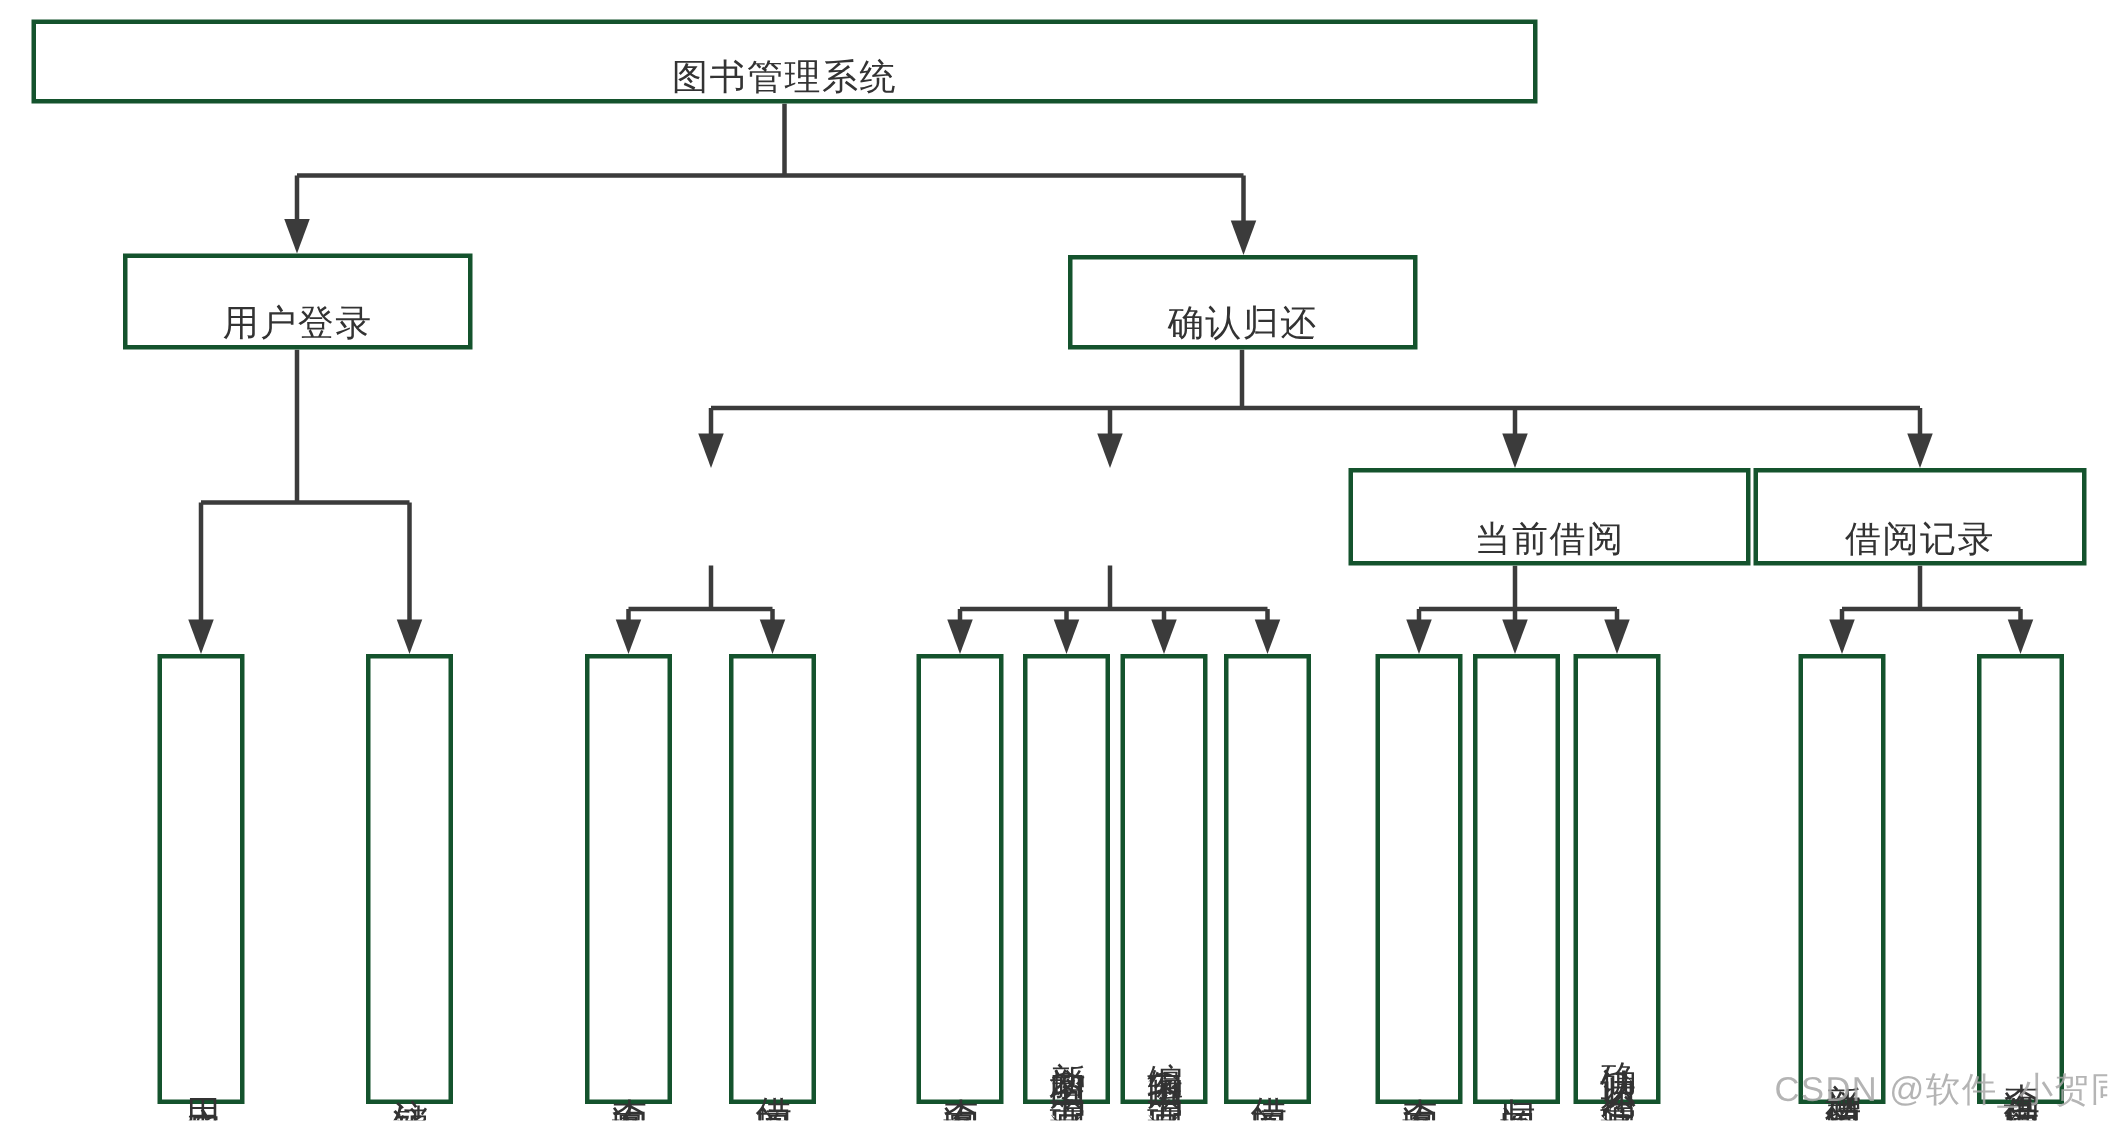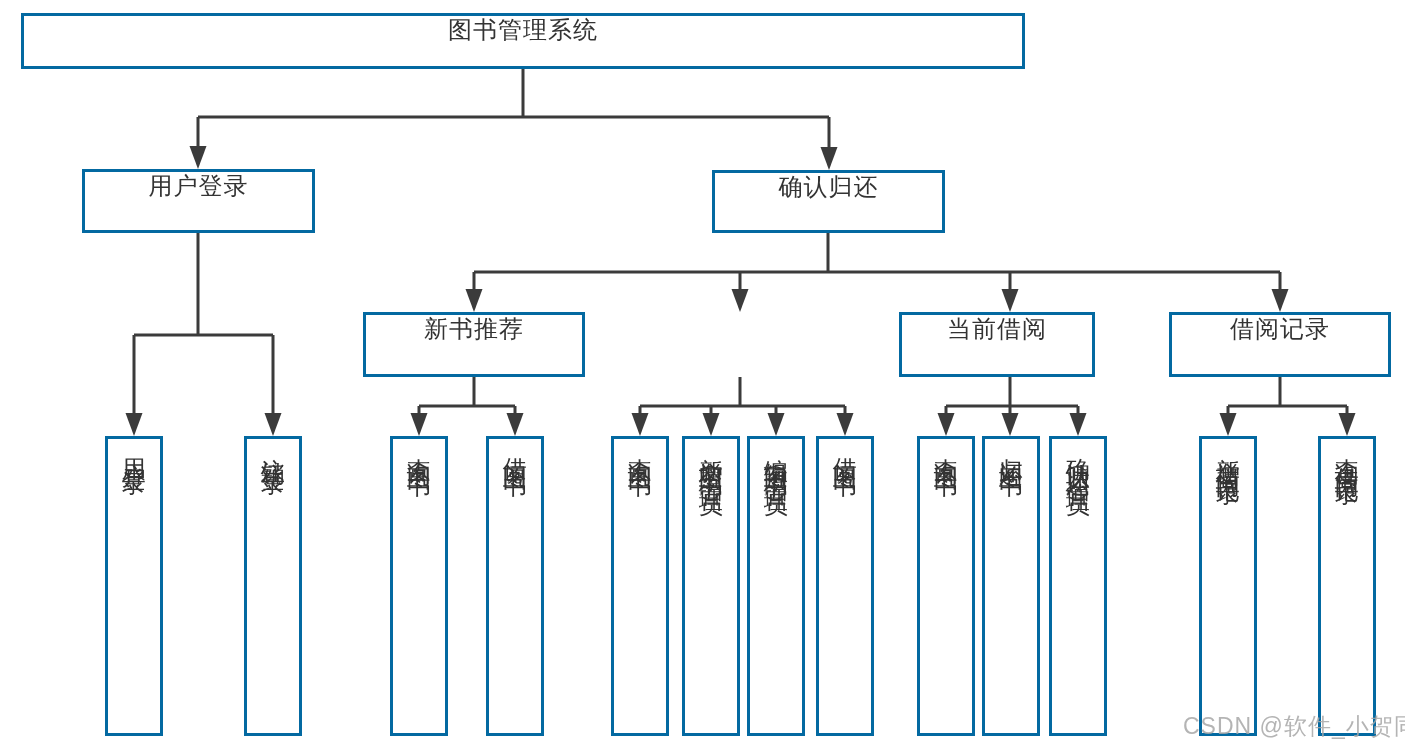--- a/index.html
+++ b/index.html
@@ -8,23 +8,23 @@
     width:1405px;height:747px;
     background:#ffffff;
     font-family:"Liberation Sans","DejaVu Sans",sans-serif;
     overflow:hidden;
   }
   #wires{position:absolute;left:0;top:0;z-index:1;}
   .box{
     position:absolute;
     box-sizing:border-box;
     background:#ffffff;
-    border:3px solid #0369a1;
+    border:3px solid #14532d;
     display:flex;
-    align-items:flex-start;
+    align-items:flex-end;
     justify-content:center;
     z-index:2;
   }
   .lbl{
     color:#333333;
     font-size:24px;
     line-height:1.15;
     white-space:nowrap;
   }
   .h .lbl{letter-spacing:1px;}
@@ -33,21 +33,21 @@
     text-orientation:mixed;
     letter-spacing:5px;
     white-space:normal;
   }
   
   .n-root       {left:21px;  top:13px;  width:1004px; height:56px;}
   .n-l2-user    {left:82px;  top:169px; width:233px;  height:64px;}
   .n-l2-mgmt    {left:712px; top:170px; width:233px;  height:63px;}
   .n-l3-rec     {left:363px; top:312px; width:222px;  height:65px;}
   .n-l3-borrow  {left:629px; top:312px; width:222px;  height:65px;}
-  .n-l3-current {left:899px; top:312px; width:196px;  height:65px;}
+  .n-l3-current {left:899px; top:312px; width:268px;  height:65px;}
   .n-l3-records {left:1169px;top:312px; width:222px;  height:65px;}
   .leaf{top:436px;width:58px;height:300px;}
   .n-leaf1 {left:105px;}
   .n-leaf2 {left:244px;}
   .n-leaf3 {left:390px;}
   .n-leaf4 {left:486px;}
   .n-leaf5 {left:611px;}
   .n-leaf6 {left:682px;}
   .n-leaf7 {left:747px;}
   .n-leaf8 {left:816px;}
@@ -123,23 +123,20 @@
     <span class="lbl">图书管理系统</span>
   </div>
 
   <div class="box h n-l2-user">
     <span class="lbl">用户登录</span>
   </div>
   <div class="box h n-l2-mgmt">
     <span class="lbl">确认归还</span>
   </div>
 
-  <div class="box h n-l3-rec">
-    <span class="lbl">新书推荐</span>
-  </div>
   <div class="box h n-l3-current">
     <span class="lbl">当前借阅</span>
   </div>
   <div class="box h n-l3-records">
     <span class="lbl">借阅记录</span>
   </div>
 
   <div class="box v leaf n-leaf1">
     <span class="lbl">用户登录</span>
   </div>

